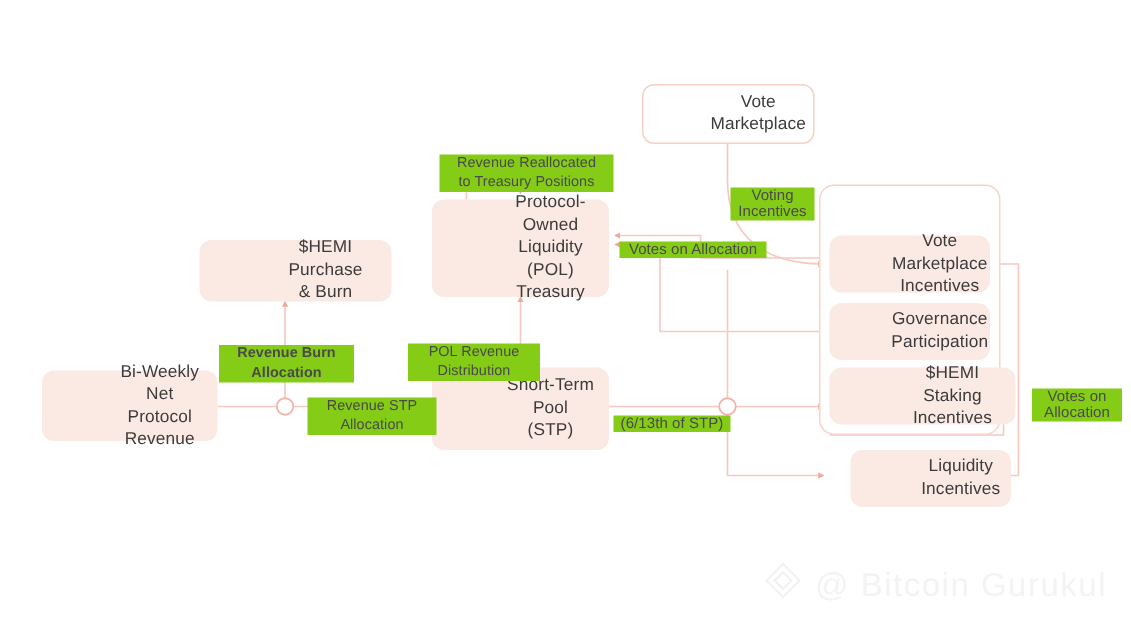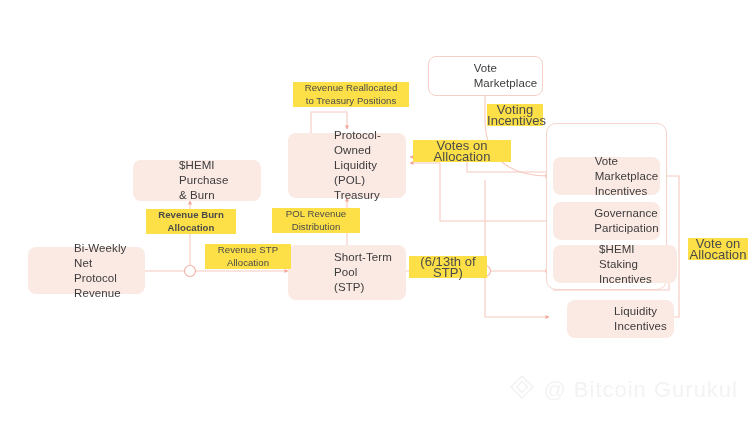--- a/index.html
+++ b/index.html
@@ -23,20 +23,21 @@
     top: 0;
     width: 754px;
     height: 424px;
   }
   .node {
     position: absolute;
     box-sizing: border-box;
     display: flex;
     align-items: center;
     justify-content: center;
+    text-align: center;
     border-radius: 8px;
     background: #fbe9e4;
     color: #3b3b3b;
     font-size: 11.5px;
     line-height: 15px;
     letter-spacing: 0.1px;
     z-index: 3;
     padding-left: 40px;
   }
   .node.white {
@@ -65,26 +66,27 @@
     color: #2f2f2f;
     letter-spacing: 0.2px;
   }
   .edge-label {
     position: absolute;
     color: #4a4a4a;
     font-size: 9.6px;
     line-height: 12.5px;
     text-align: center;
     white-space: pre-line;
-    background: #fde047;
+    background: #84cc16;
     z-index: 4;
     letter-spacing: 0.05px;
+    margin-top: 21px;
   }
   .edge-label.small {
-    font-size: 13px;
+    font-size: 10px;
     line-height: 11px;
     text-align: center;
   }
   .watermark {
     position: absolute;
     right: 16px;
     bottom: 18px;
     display: flex;
     align-items: center;
     gap: 8px;
@@ -201,21 +203,21 @@
   <div class="edge-label" style="left:293px; top:82px; width:116px;">Revenue Reallocated
 to Treasury Positions</div>
 
   <div class="edge-label small" style="left:487px; top:104px; width:56px;">Voting
 Incentives</div>
 
   <div class="edge-label small" style="left:413px; top:140px; width:98px;">Votes on Allocation</div>
 
   <div class="edge-label small" style="left:409px; top:256px; width:78px;">(6/13th of STP)</div>
 
-  <div class="edge-label small" style="left:688px; top:238px; width:60px;">Vote on
+  <div class="edge-label small" style="left:688px; top:238px; width:60px;">Votes on
 Allocation</div>
 
   <div class="watermark">
     <span>
       <svg width="26" height="26" viewBox="0 0 26 26" xmlns="http://www.w3.org/2000/svg">
         <g fill="none" stroke="#f1f1f1" stroke-width="1.3">
           <path d="M13 2 L24 13 L13 24 L2 13 Z"></path>
           <path d="M13 7.5 L18.5 13 L13 18.5 L7.5 13 Z"></path>
         </g>
       </svg>

